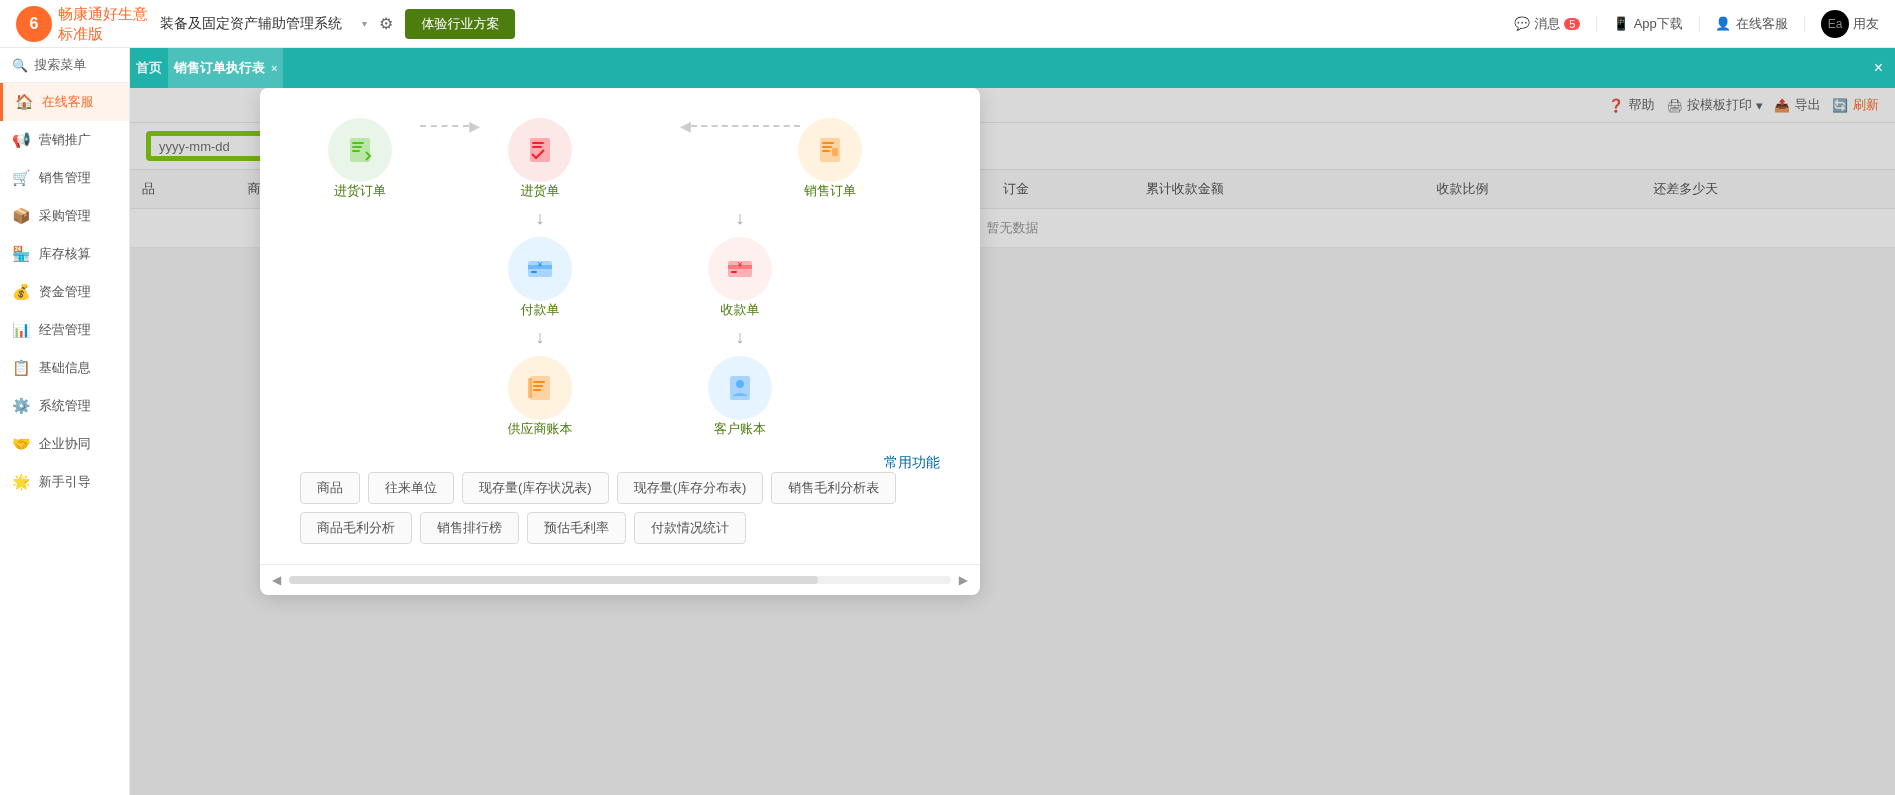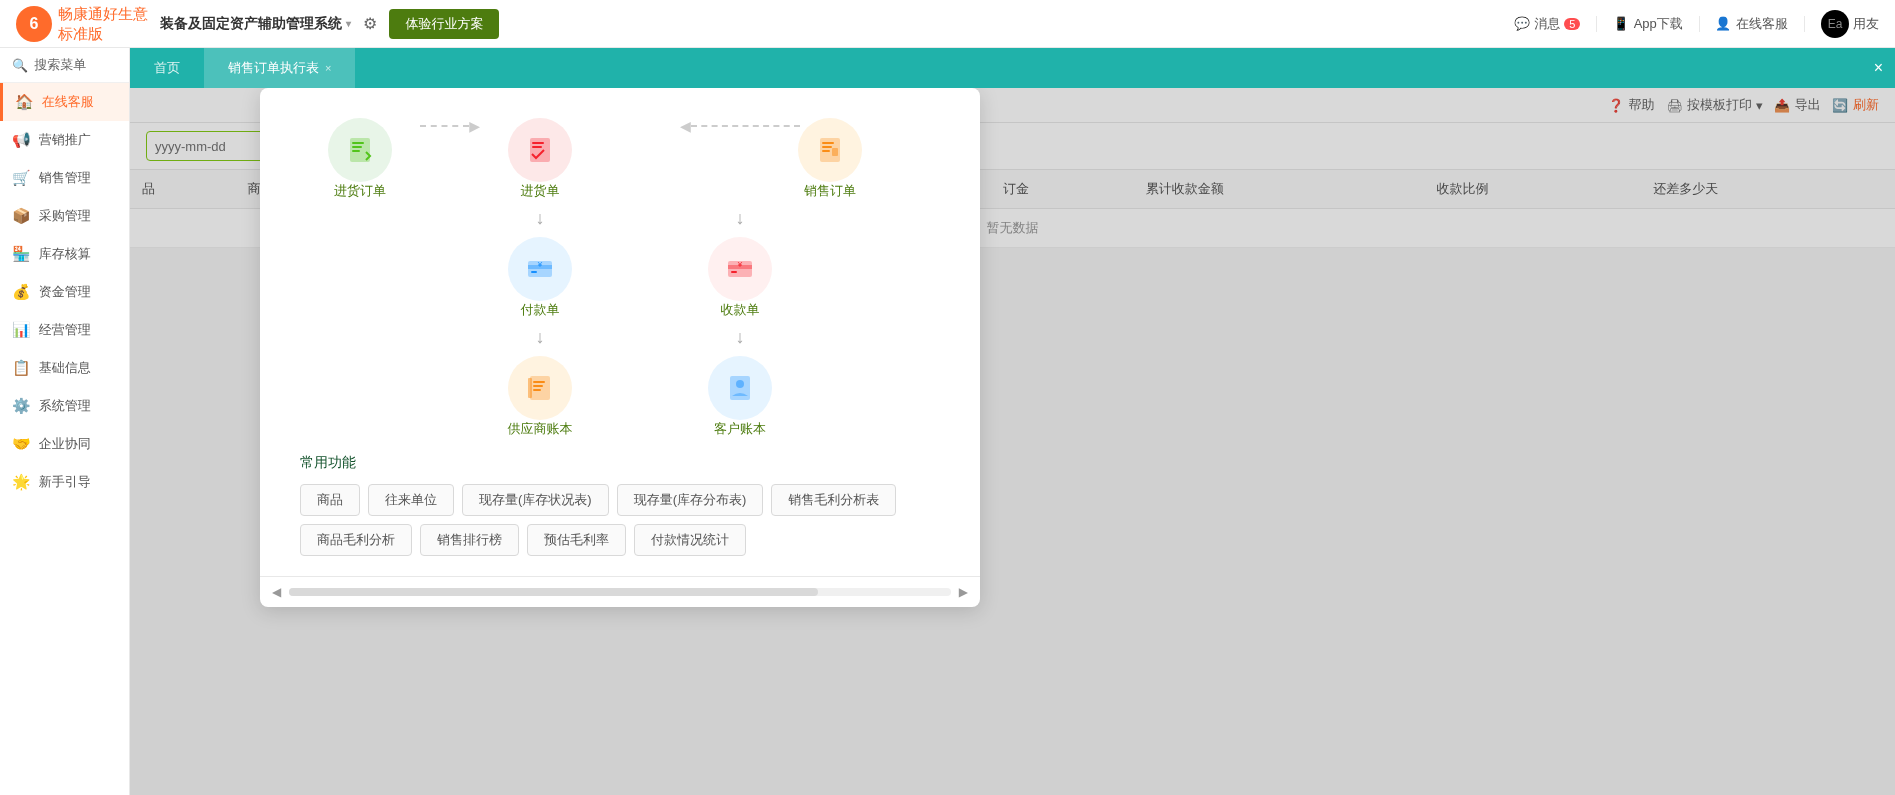--- a/index.html
+++ b/index.html
@@ -12,49 +12,49 @@
     .sidebar { width: 130px; background: #fff; border-right: 1px solid #e8e8e8; display: flex; flex-direction: column; flex-shrink: 0; }
     .content-area { flex: 1; display: flex; flex-direction: column; overflow: hidden; }
     .tab-bar { display: flex; align-items: center; background: #20b2aa; height: 40px; flex-shrink: 0; }
     .page-content { flex: 1; background: #f5f5f5; overflow: auto; position: relative; }
 
     
     .logo-area { display: flex; align-items: center; gap: 6px; min-width: 120px; }
     .logo-icon { width: 36px; height: 36px; background: #ff6b2b; border-radius: 50%; display: flex; align-items: center; justify-content: center; color: white; font-size: 16px; font-weight: bold; }
     .logo-text { font-size: 15px; color: #ff6b2b; line-height: 1.3; }
     .sys-title { color: #333; font-size: 14px; }
-    .sys-title-dropdown { display: flex; align-items: center; gap: 4px; cursor: pointer; font-weight: bold; }
+    .sys-title-dropdown { display: flex; align-items: center; gap: 20px; cursor: pointer; }
     .chevron-down { color: #999; font-size: 10px; }
     .gear-btn { color: #666; font-size: 16px; cursor: pointer; }
     .trial-btn { background: #4d7c0f; color: white; border: none; border-radius: 4px; padding: 6px 16px; cursor: pointer; font-size: 13px; }
     .top-bar-right { margin-left: auto; display: flex; align-items: center; gap: 16px; }
     .top-bar-item { display: flex; align-items: center; gap: 4px; color: #555; cursor: pointer; font-size: 13px; }
     .badge { background: #ff4d4f; color: white; border-radius: 10px; padding: 0 5px; font-size: 11px; min-width: 16px; text-align: center; }
     .avatar { width: 28px; height: 28px; border-radius: 50%; background: #000000; display: flex; align-items: center; justify-content: center; color: #888; font-size: 12px; }
     .search-menu { display: flex; align-items: center; gap: 6px; padding: 8px 12px; color: #666; cursor: pointer; font-size: 13px; border-bottom: 1px solid #f0f0f0; }
     .sidebar-nav { flex: 1; overflow-y: auto; }
     .nav-item { display: flex; align-items: center; gap: 8px; padding: 10px 12px; cursor: pointer; color: #555; font-size: 13px; }
     .nav-item.active { background: #fff3eb; color: #ff6b2b; border-left: 3px solid #ff6b2b; }
     .nav-icon { font-size: 15px; }
 
     
-    .tab-item { display: flex; align-items: center; gap: 6px; padding: 0 24px; height: 40px; color: rgba(255,255,255,0.85); cursor: pointer; font-size: 13px; }
+    .tab-item { display: flex; align-items: center; gap: 6px; padding: 0 6px; height: 40px; color: rgba(255,255,255,0.85); cursor: pointer; font-size: 13px; font-weight: bold; }
     .tab-item.active { background: rgba(255,255,255,0.2); color: white; }
     .tab-item.home { background: transparent; }
     .tab-close { font-size: 11px; opacity: 0.7; }
     .tab-bar-close { margin-left: auto; padding-right: 12px; color: white; cursor: pointer; font-size: 16px; }
 
     
     .page-toolbar { display: flex; align-items: center; justify-content: flex-end; padding: 8px 16px; gap: 12px; background: #fff; border-bottom: 1px solid #e8e8e8; }
     .toolbar-btn { display: flex; align-items: center; gap: 4px; color: #666; cursor: pointer; font-size: 13px; }
     .toolbar-btn-orange { color: #ff6b2b; }
 
     
     .filter-row { display: flex; align-items: center; padding: 8px 16px; gap: 12px; background: #fff; border-bottom: 1px solid #e8e8e8; flex-wrap: wrap; }
-    .filter-input { border: 1px solid #84cc16; border-radius: 4px; padding: 4px 8px; font-size: 13px; color: #999; height: 30px; }
+    .filter-input { border: 5px solid #84cc16; border-radius: 4px; padding: 4px 8px; font-size: 13px; color: #999; height: 30px; }
     .filter-input.date { width: 140px; }
     .calendar-icon { color: #999; cursor: pointer; }
     .filter-select { border: 1px solid #d9d9d9; border-radius: 4px; padding: 4px 8px; font-size: 13px; height: 30px; min-width: 120px; }
     .search-btn { background: #ff6b2b; color: white; border: none; border-radius: 4px; padding: 5px 16px; cursor: pointer; font-size: 13px; height: 30px; }
     .settings-btn { background: #fff; color: #666; border: 1px solid #d9d9d9; border-radius: 4px; padding: 5px 12px; cursor: pointer; font-size: 13px; height: 30px; }
     .more-filter { color: #ff6b2b; cursor: pointer; font-size: 13px; }
 
     
     .table-container { padding: 0; background: #fff; }
     .data-table { width: 100%; border-collapse: collapse; }
@@ -71,21 +71,21 @@
     .flow-circle.pink { background: #fde8e8; color: #f5222d; }
     .flow-circle.purple { background: #f0e8ff; color: #722ed1; }
     .flow-circle.orange { background: #fff3e0; color: #fa8c16; }
     .flow-circle.blue { background: #e6f4ff; color: #1890ff; }
     .flow-circle.red { background: #fff0f0; color: #f5222d; }
     .flow-label { font-size: 13px; color: #4d7c0f; }
     .flow-cell { display: flex; flex-direction: column; align-items: center; position: relative; }
 
     
     .common-func { margin-top: 16px; }
-    .func-title { font-size: 14px; color: #14532d; margin-bottom: 12px; }
+    .func-title { font-size: 14px; color: #0369a1; margin-bottom: 0; text-align: right; }
     .func-buttons { display: flex; flex-wrap: wrap; gap: 8px; }
     .func-btn { border: 1px solid #d9d9d9; background: #fafafa; border-radius: 4px; padding: 6px 16px; font-size: 13px; color: #555; cursor: pointer; }
 
     
     .modal-scroll { padding: 8px 12px; border-top: 1px solid #e8e8e8; display: flex; align-items: center; gap: 8px; }
     .scroll-track { flex: 1; height: 8px; background: #f0f0f0; border-radius: 4px; position: relative; }
     .scroll-thumb { width: 80%; height: 100%; background: #d9d9d9; border-radius: 4px; }
     .scroll-arrow { color: #999; cursor: pointer; font-size: 12px; }
 
     .divider { width: 1px; height: 16px; background: #e8e8e8; }

